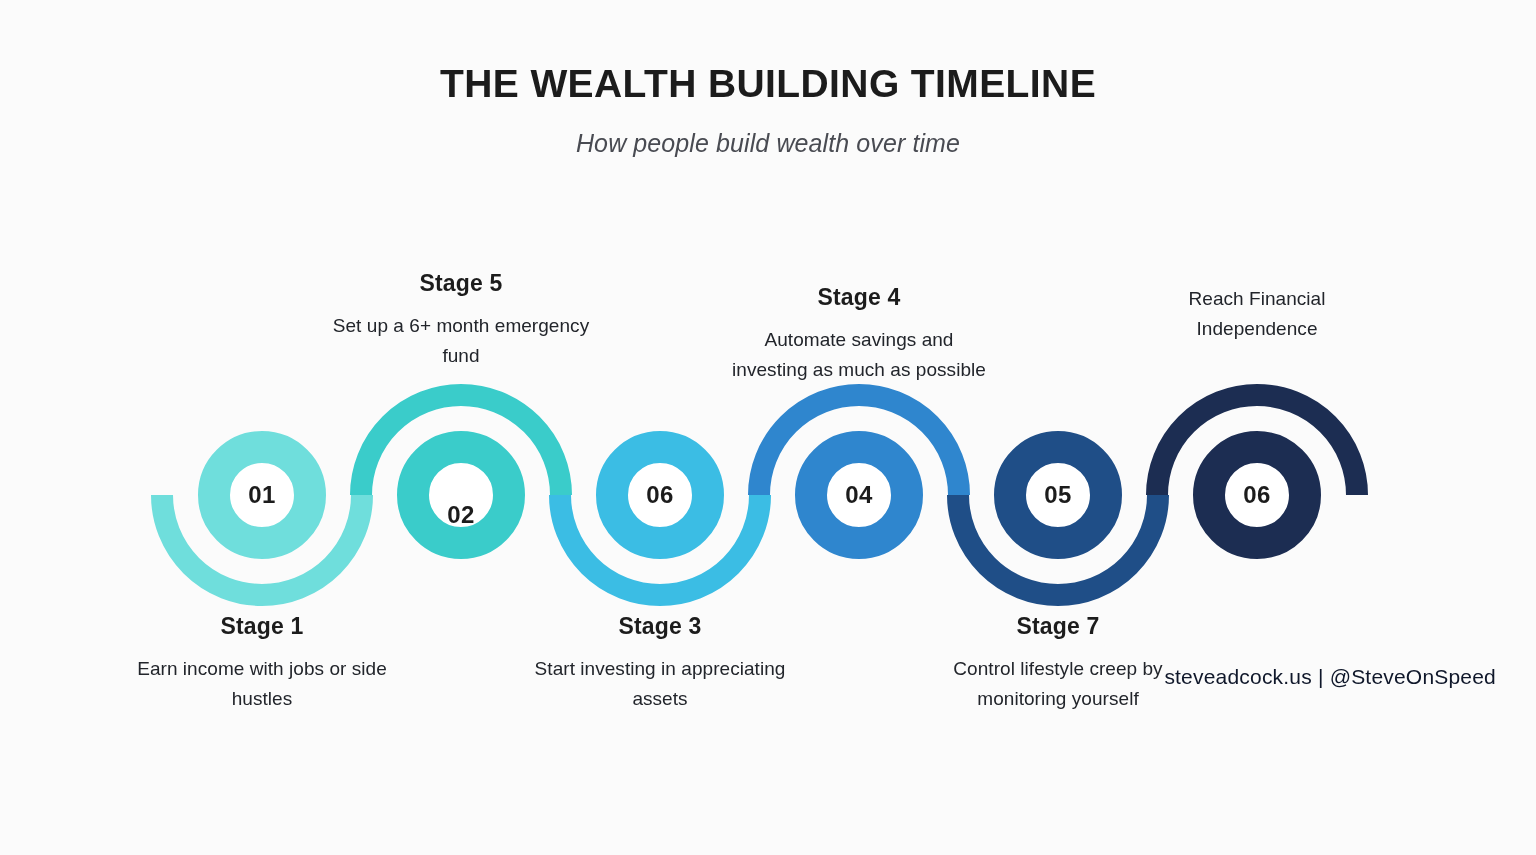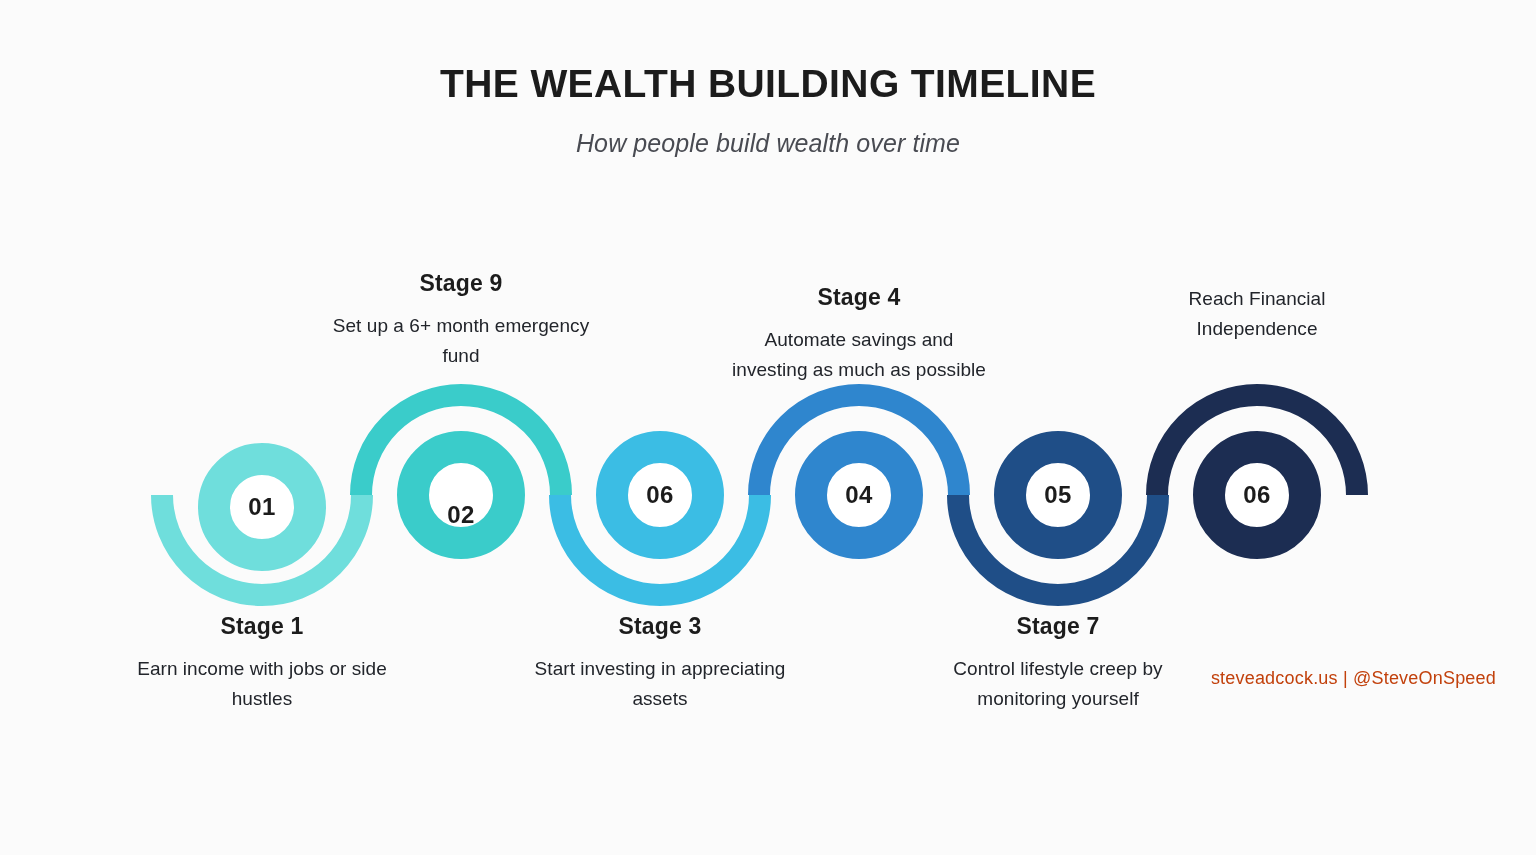--- a/index.html
+++ b/index.html
@@ -97,22 +97,22 @@
     color: #22252b;
     line-height: 1.58;
     letter-spacing: 0.05px;
   }
 
   
   .footer {
     position: absolute;
     right: 40px;
     bottom: 28px;
-    font-size: 18px;
-    color: #c2410c;
+    font-size: 21px;
+    color: #0f172a;
     letter-spacing: 0.2px;
     white-space: nowrap;
   }
 </style>
 </head>
 <body>
 
 <div class="canvas">
 
   <div class="header">
@@ -125,21 +125,21 @@
         <path d="M 162 495 A 100 100 0 0 0 362 495" stroke="#6fdedc"></path>
         <path d="M 361 495 A 100 100 0 0 1 561 495" stroke="#3accca"></path>
         <path d="M 560 495 A 100 100 0 0 0 760 495" stroke="#3bbde4"></path>
         <path d="M 759 495 A 100 100 0 0 1 959 495" stroke="#2f86ce"></path>
         <path d="M 958 495 A 100 100 0 0 0 1158 495" stroke="#1f4e87"></path>
         <path d="M 1157 495 A 100 100 0 0 1 1357 495" stroke="#1c2d52"></path>
       </g>
   </svg>
 
   <div id="rings-group">
-      <div class="ring" style="left: 198px; top: 443px; border-color: rgb(111, 222, 220);">
+      <div class="ring" style="left: 198px; top: 431px; border-color: rgb(111, 222, 220);">
         <span class="ring-num">01</span>
       </div>
       <div class="ring" style="left: 397px; top: 431px; border-color: rgb(58, 204, 202); align-items: flex-end;">
         <span class="ring-num">02</span>
       </div>
       <div class="ring" style="left: 596px; top: 431px; border-color: rgb(59, 189, 228);">
         <span class="ring-num">06</span>
       </div>
       <div class="ring" style="left: 795px; top: 431px; border-color: rgb(47, 134, 206);">
         <span class="ring-num">04</span>
@@ -151,21 +151,21 @@
         <span class="ring-num">06</span>
       </div>
     </div>
 
   <div id="labels-group">
       <div class="stage-label" style="width: 260px; left: 132px; top: 613px;">
         <div class="stage-title">Stage 1</div>
         <div class="stage-desc">Earn income with jobs or side hustles</div>
       </div>
       <div class="stage-label" style="width: 260px; left: 331px; top: 270px;">
-        <div class="stage-title">Stage 9</div>
+        <div class="stage-title">Stage 5</div>
         <div class="stage-desc">Set up a 6+ month emergency fund</div>
       </div>
       <div class="stage-label" style="width: 260px; left: 530px; top: 613px;">
         <div class="stage-title">Stage 3</div>
         <div class="stage-desc">Start investing in appreciating assets</div>
       </div>
       <div class="stage-label" style="width: 260px; left: 729px; top: 284px;">
         <div class="stage-title">Stage 4</div>
         <div class="stage-desc">Automate savings and investing as much as possible</div>
       </div>

